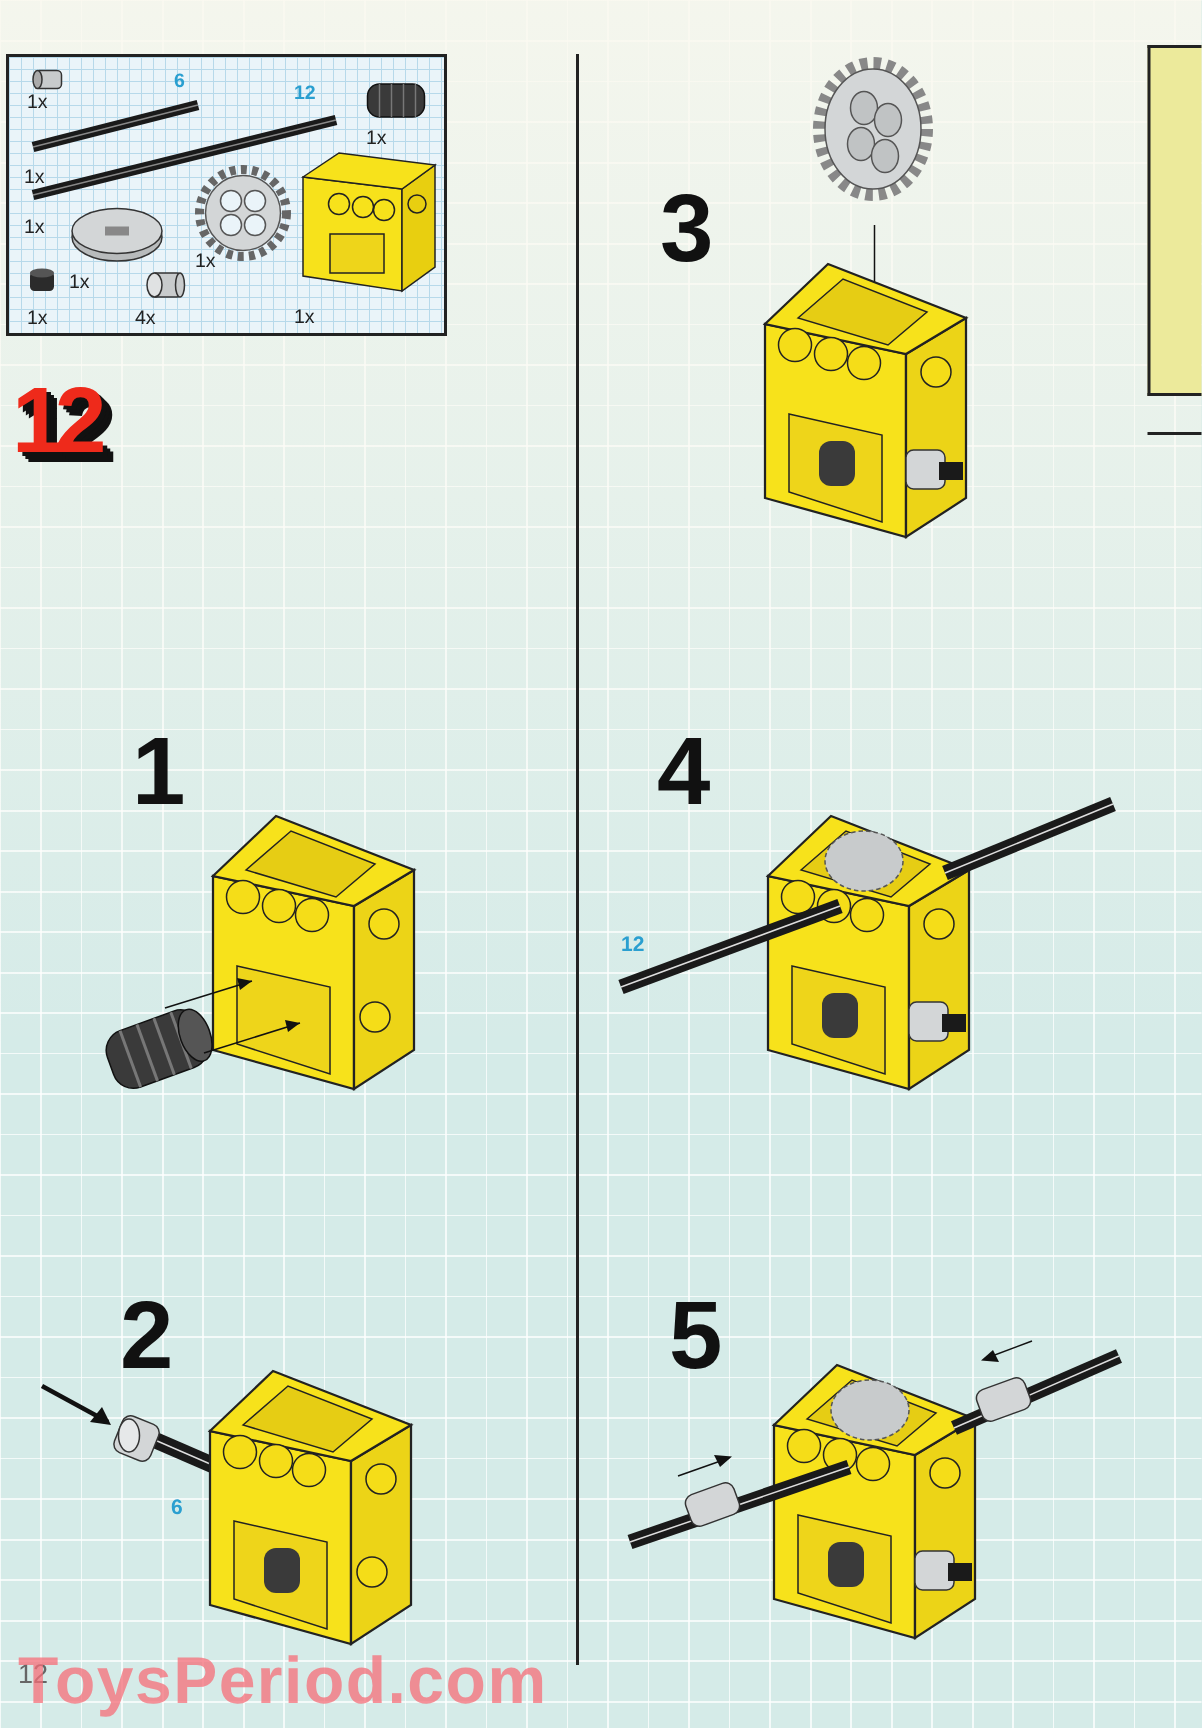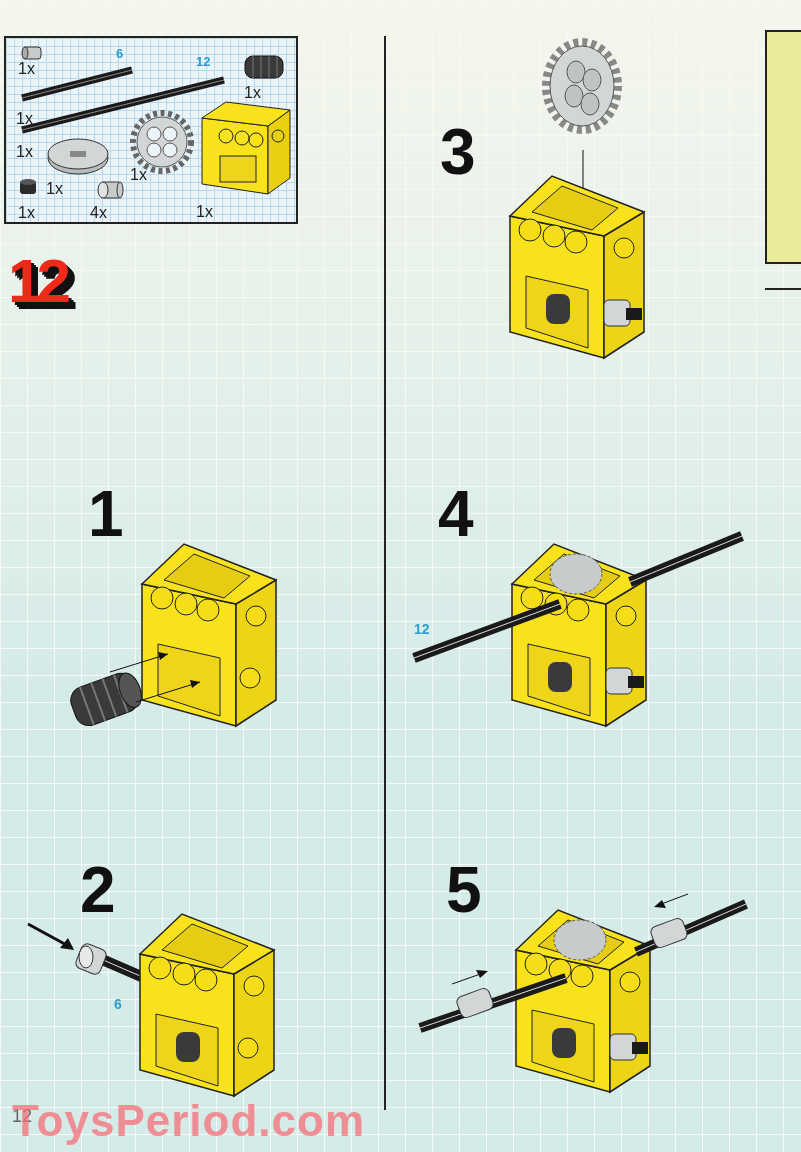--- a/index.html
+++ b/index.html
@@ -17,21 +17,21 @@
 
     
     .parts-box {
       left: 4px; top: 36px; width: 294px; height: 188px;
       border: 2px solid #222;
       background:
         repeating-linear-gradient(to right, #b7d9ea 0 1px, transparent 1px 8px),
         repeating-linear-gradient(to bottom, #b7d9ea 0 1px, transparent 1px 8px),
         #eaf4f9;
     }
-    .qty { position: absolute; font-size: 16px; color: #222; }
+    .qty { position: absolute; font-size: 13px; color: #222; }
     .len { position: absolute; font-size: 13px; font-weight: bold; color: #2a9fd0; }
 
     
     .page-step {
       left: 8px; top: 245px; font-size: 62px; font-weight: bold; letter-spacing: -6px;
       color: #ee2a1b;
       text-shadow: 3px 3px 0 #111, 5px 5px 0 #111, 7px 7px 0 #111;
     }
 
     .step-num { position: absolute; font-size: 64px; font-weight: bold; color: #111; line-height: 1; }

